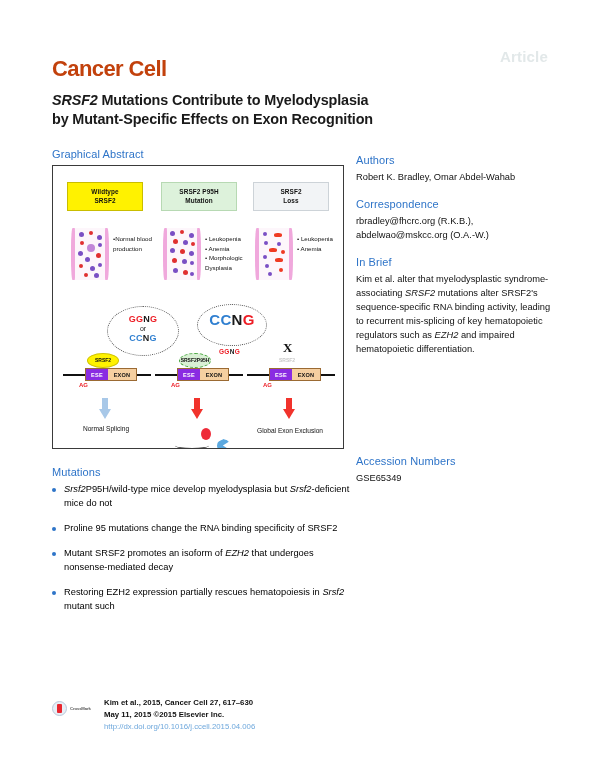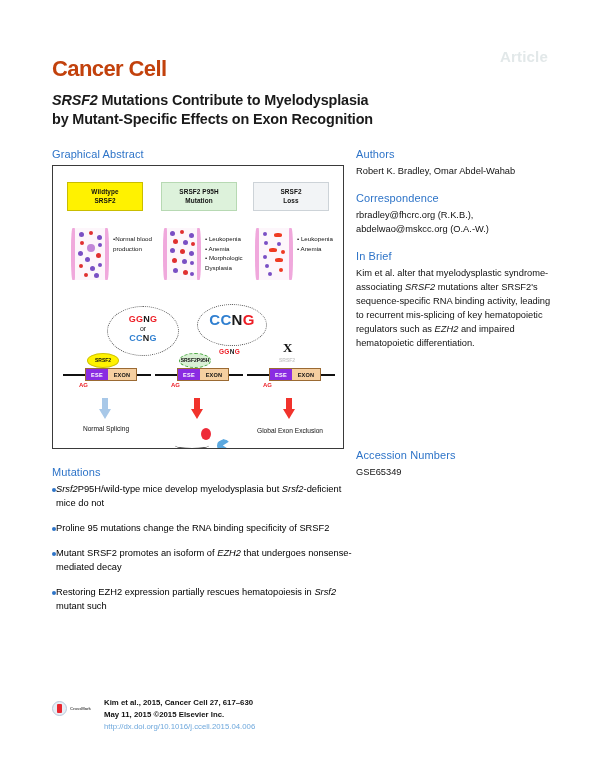--- a/index.html
+++ b/index.html
@@ -77,21 +77,21 @@
     letter-spacing: 0.1px;
   }
 
   .body-text {
     font-size: 9.3px;
     line-height: 1.5;
     color: #111;
   }
   .body-text i { font-style: italic; }
 
-  .rgroup { margin-bottom: 13px; }
+  .rgroup { margin-bottom: 13px; margin-top: 6px; }
 
   
   .figure-box {
     position: relative;
     width: 292px;
     height: 284px;
     border: 1px solid #3a3a3a;
     background: #ffffff;
     overflow: hidden;
   }
@@ -280,21 +280,21 @@
   .mrna .pac {
     position: absolute; left: 44px; top: 11px;
     width: 13px; height: 13px; border-radius: 50%;
     background: #5ca9e0;
     clip-path: polygon(100% 15%, 45% 50%, 100% 85%, 50% 100%, 0 75%, 0 25%, 50% 0);
   }
 
   
   .highlights { position: absolute; left: 52px; top: 466px; width: 300px; }
   .hl-item {
-    display: flex; 
+    display: flex; gap: 8px;
     margin-bottom: 11px;
     font-size: 9.3px; line-height: 1.5;
   }
   .hl-bullet {
     flex: 0 0 auto; width: 4px; height: 4px; border-radius: 50%;
     background: #2e74c8; margin-top: 5px;
   }
   .hl-text i { font-style: italic; }
 
   

